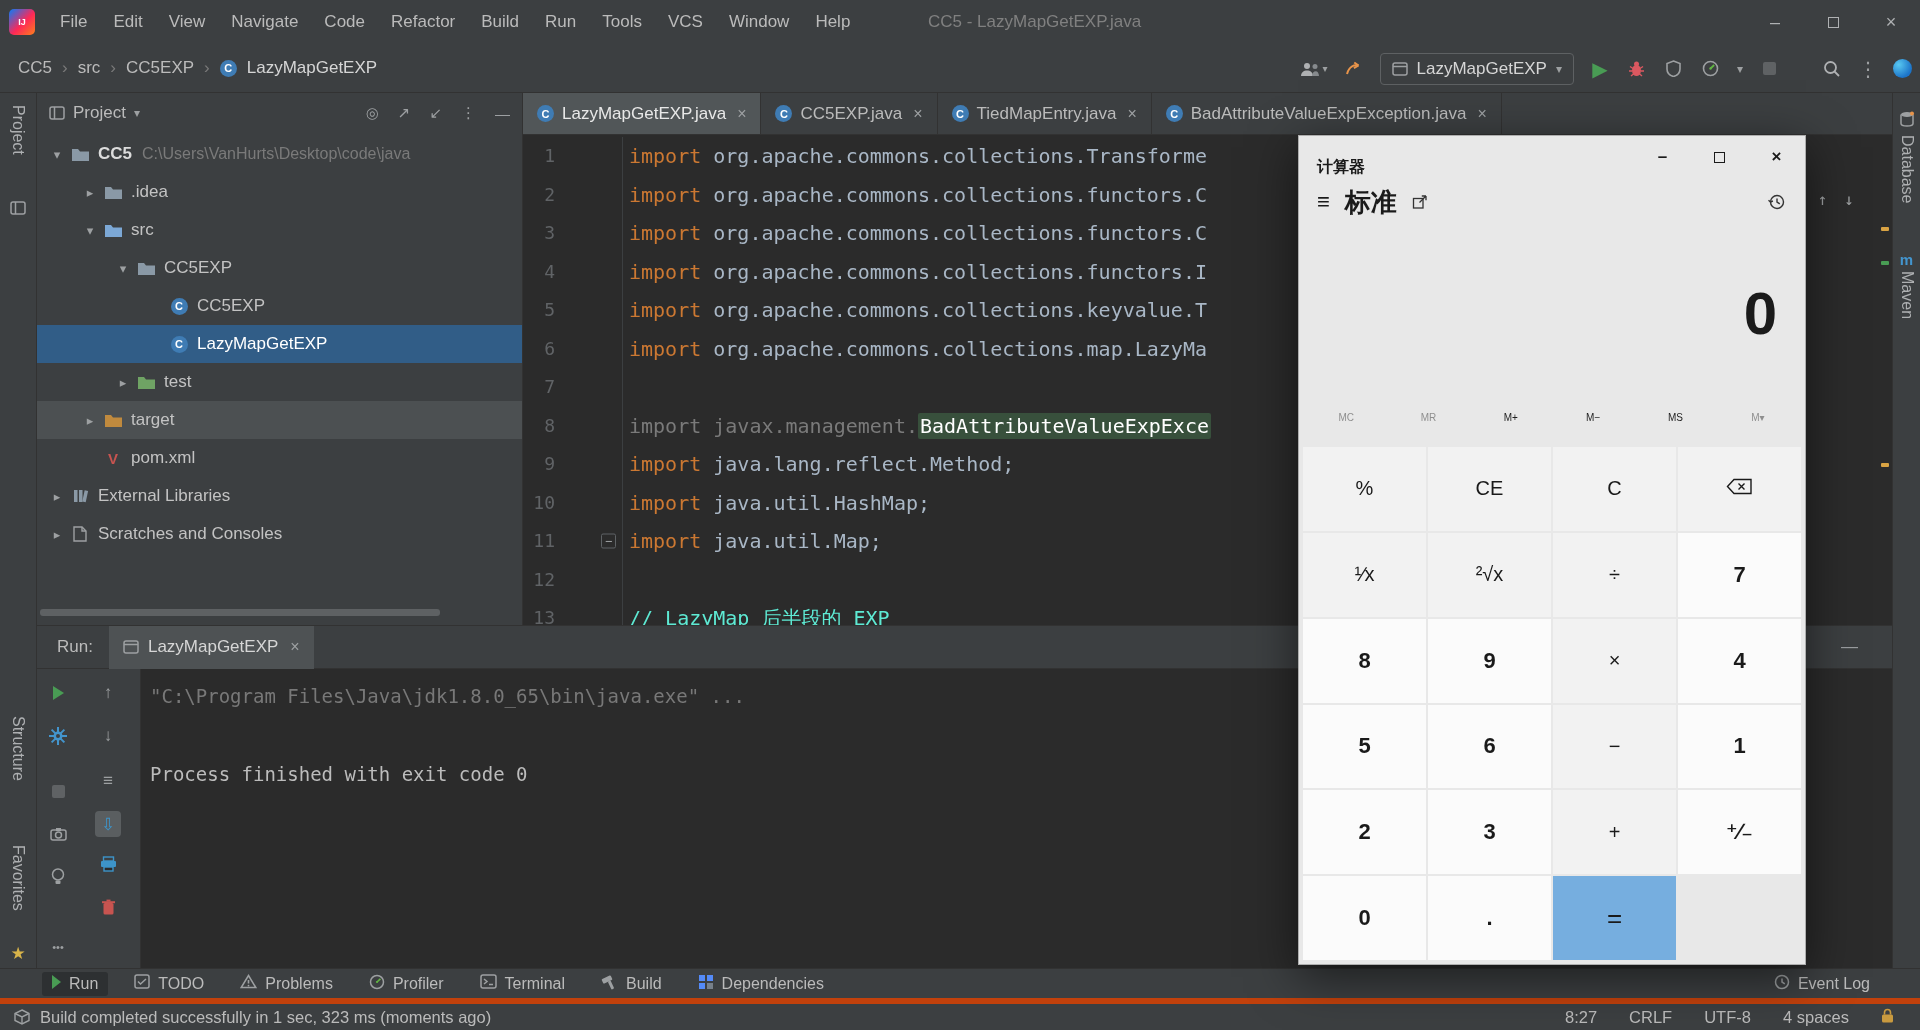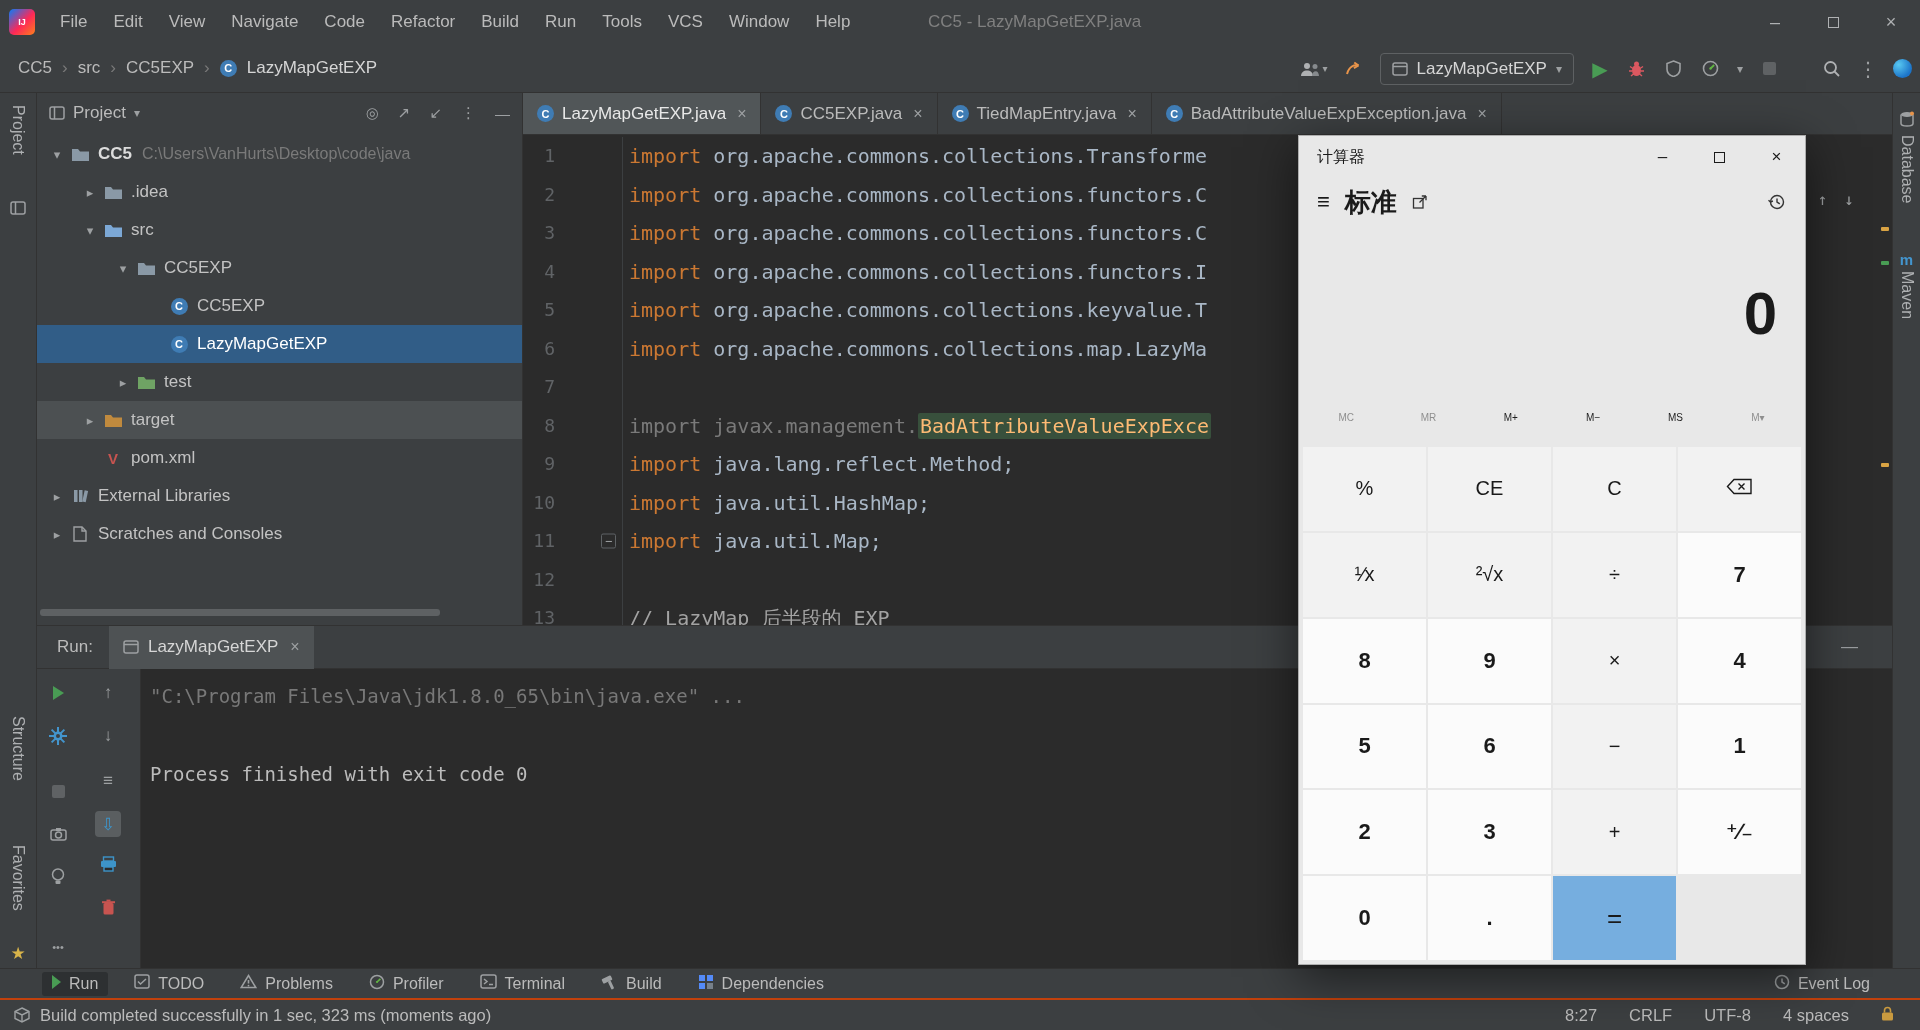--- a/index.html
+++ b/index.html
@@ -76,22 +76,22 @@
     font-family:"DejaVu Sans Mono","Liberation Mono",monospace;font-size:20px;line-height:38.5px;padding-top:2px;}
   .code-line{display:flex;height:38.5px;}
   .ln{width:32px;text-align:right;color:#606366;font-size:18px;flex:none;}
   .fold-col{width:68px;flex:none;border-right:1px solid #3c3f41;position:relative;}
   .fold-minus{position:absolute;right:6px;top:50%;transform:translateY(-50%);width:15px;height:15px;
     border:1px solid #5f6366;border-radius:2px;color:#9da0a2;font-size:12px;line-height:12px;text-align:center;}
   .code-text{padding-left:6px;white-space:pre;}
   .tk-keyword{color:#CC7832;}
   .tk-plain{color:#A9B7C6;}
   .tk-dim{color:#7A7A7A;}
-  .tk-highlight{color:#fdba74;background:#38503C;border-radius:2px;padding:1px 2px;}
-  .tk-comment{color:#a3a3a3;}
+  .tk-highlight{color:#ffffff;background:#38503C;border-radius:2px;padding:1px 2px;}
+  .tk-comment{color:#5eead4;}
   .inspect{position:absolute;left:1268px;top:46px;display:flex;gap:17px;color:#9da0a2;font-size:16px;align-items:center;}
   .error-stripe{position:absolute;right:0;top:0;width:14px;height:100%;}
   .stripe-mark{position:absolute;right:3px;width:8px;height:4px;border-radius:1px;}
 
   
   .run-panel{position:absolute;left:37px;top:625px;width:1855px;height:343px;background:#2b2b2b;border-top:1px solid #323232;}
   .rp-header{height:43px;background:#3c3f41;border-bottom:1px solid #323232;display:flex;align-items:center;font-size:17px;}
   .rp-title{margin-left:20px;color:#bbb;}
   .rp-tab{display:flex;align-items:center;gap:9px;background:#4e5254;height:43px;padding:0 14px;margin-left:16px;color:#d6d6d6;}
   .rp-right{margin-left:auto;margin-right:34px;display:flex;gap:28px;color:#9da0a2;font-size:17px;align-items:center;}
@@ -106,29 +106,29 @@
   .out-plain{color:#bcbcbc;}
 
   
   .bottom-bar{position:absolute;left:0;top:968px;width:1920px;height:30px;background:#3c3f41;
     border-top:1px solid #323232;display:flex;align-items:center;font-size:16px;}
   .bb-left{display:flex;margin-left:42px;align-items:center;}
   .bb-item{display:flex;align-items:center;gap:8px;padding:3px 10px;margin-right:16px;color:#bbb;border-radius:3px;}
   .bb-item.active{background:#2d3032;}
   .bb-right{margin-left:auto;margin-right:24px;}
   .status-bar{position:absolute;left:0;top:998px;width:1920px;height:32px;background:#3c3f41;
-    border-top:2px solid #c2410c;display:flex;align-items:center;font-size:16.5px;color:#bbb;}
+    border-top:6px solid #c2410c;display:flex;align-items:center;font-size:16.5px;color:#bbb;}
   .sb-msg{margin-left:14px;display:flex;gap:10px;align-items:center;}
   .sb-right{margin-left:auto;display:flex;gap:32px;margin-right:26px;align-items:center;}
 
   
   .calc{position:absolute;left:1298px;top:135px;width:508px;height:830px;background:#E8E8E8;
     box-shadow:0 12px 45px rgba(0,0,0,.55);border:1px solid rgba(0,0,0,.25);
     display:flex;flex-direction:column;z-index:100;color:#1a1a1a;}
-  .calc-titlebar{height:42px;display:flex;align-items:center;flex:none;}
+  .calc-titlebar{height:42px;display:flex;align-items:flex-end;flex:none;font-weight:bold;}
   .calc-title{margin-left:18px;font-size:16px;color:#1a1a1a;}
   .calc-controls{margin-left:auto;display:flex;}
   .calc-cbtn{width:57px;height:42px;display:flex;align-items:center;justify-content:center;color:#1a1a1a;font-size:17px;}
   .calc-maxbox{width:11px;height:11px;border:1.5px solid #1a1a1a;display:inline-block;}
   .calc-menurow{height:48px;display:flex;align-items:center;flex:none;padding:0 18px;gap:15px;}
   .calc-menu-icon{font-size:22px;color:#1a1a1a;}
   .calc-mode{font-size:26px;font-weight:bold;color:#1a1a1a;}
   .calc-topicon{display:flex;align-items:center;}
   .calc-history{margin-left:auto;display:flex;align-items:center;}
   .calc-display{flex:1;display:flex;align-items:center;justify-content:flex-end;

